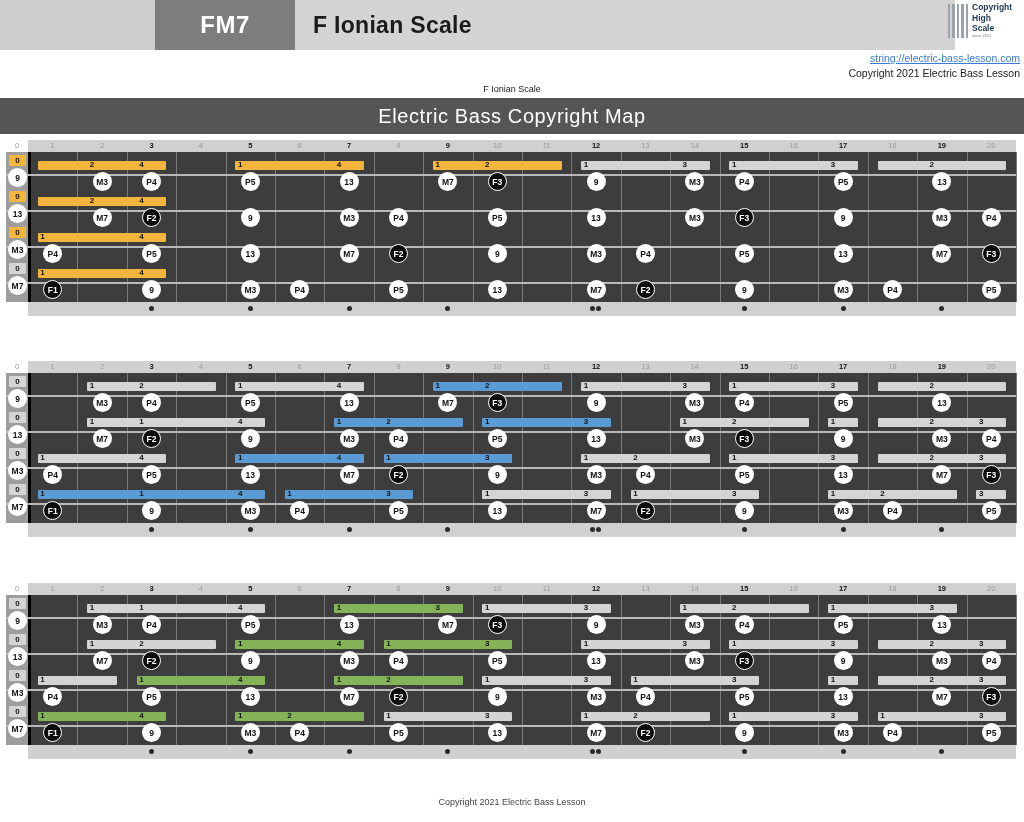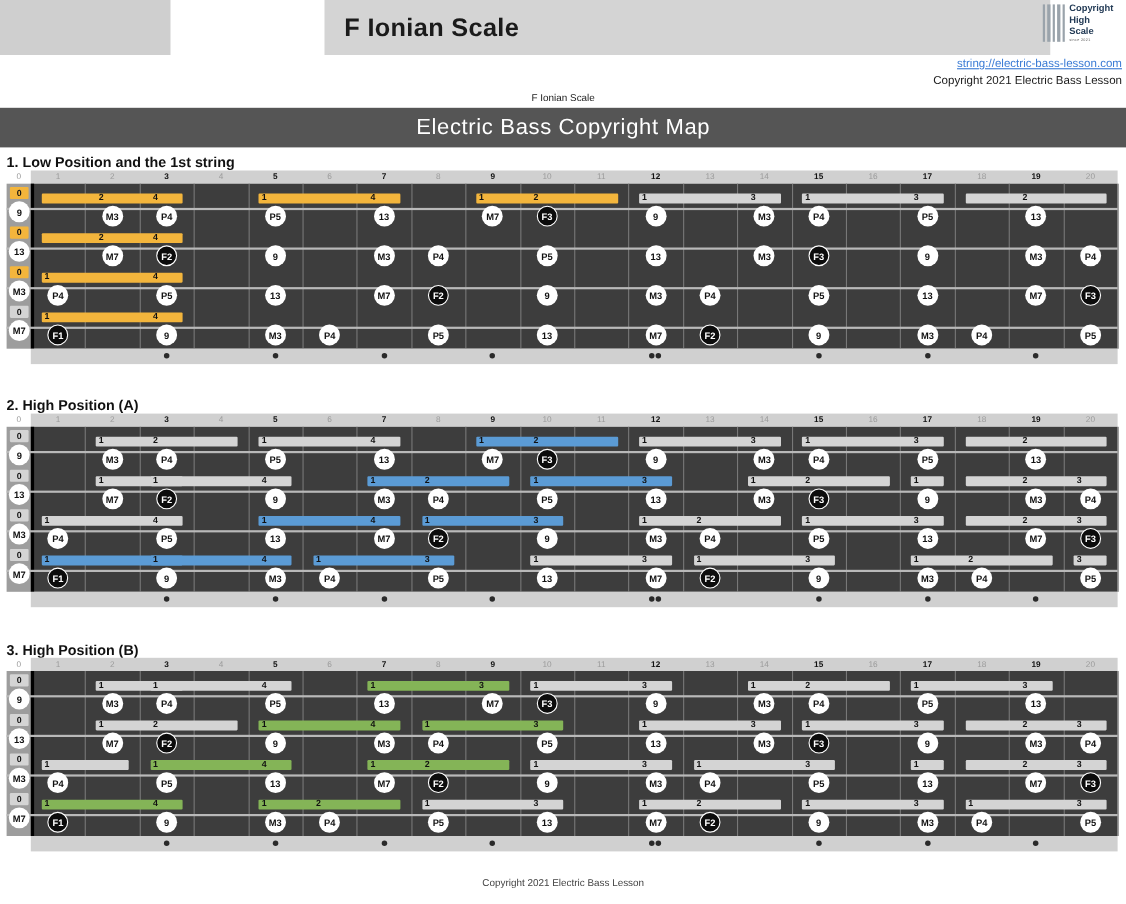--- a/index.html
+++ b/index.html
@@ -82,20 +82,21 @@
   .inlays .dot { position: absolute; top: 4px; width: 5px; height: 5px; border-radius: 50%; background: #2a2a2a; }
 
   .footer { position: absolute; left: 0; top: 797px; width: 1024px; text-align: center;
             font-size: 9px; color: #444; }
 </style>
 </head>
 <body>
 
 <div class="hdr">
   <div class="hdr-bg-left"></div>
+  <div class="hdr-chord">FM7</div>
   <div class="hdr-scale">F Ionian Scale</div>
   <div class="hdr-bg-right"></div>
 
   <div class="logo">
     <div class="logo-bars">
       <i></i>
         <i></i>
         <i></i>
         <i></i>
         <i></i>
@@ -109,21 +110,20 @@
   </div>
 </div>
 <div class="url">string://electric-bass-lesson.com</div>
 <div class="copy-top">Copyright 2021 Electric Bass Lesson</div>
 
 <div class="subttl">F Ionian Scale</div>
 <div class="titleband">Electric Bass Copyright Map</div>
 
 <div id="sections-root">
     <div class="section" style="top: 140px;">
-      <div class="sec-title">1. Low Position and the 1st string</div>
       <div class="board">
         <div class="fretnums">
           <div class="numstrip-bg" style="width: 988px;"></div>
           <div class="cell" style="left: 0px; width: 22px;">0</div>
           <div class="cell" style="left: 22px; width: 49.4px;">1</div>
           <div class="cell" style="left: 71.4px; width: 49.4px;">2</div>
           <div class="cell bold" style="left: 120.8px; width: 49.4px;">3</div>
           <div class="cell" style="left: 170.2px; width: 49.4px;">4</div>
           <div class="cell bold" style="left: 219.6px; width: 49.4px;">5</div>
           <div class="cell" style="left: 269px; width: 49.4px;">6</div>
@@ -268,21 +268,20 @@
           <div class="dot" style="left: 417.4px;"></div>
           <div class="dot" style="left: 561.6px;"></div>
           <div class="dot" style="left: 567.6px;"></div>
           <div class="dot" style="left: 713.8px;"></div>
           <div class="dot" style="left: 812.6px;"></div>
           <div class="dot" style="left: 911.4px;"></div>
         </div>
       </div>
     </div>
     <div class="section" style="top: 361px;">
-      <div class="sec-title">2. High Position (A)</div>
       <div class="board">
         <div class="fretnums">
           <div class="numstrip-bg" style="width: 988px;"></div>
           <div class="cell" style="left: 0px; width: 22px;">0</div>
           <div class="cell" style="left: 22px; width: 49.4px;">1</div>
           <div class="cell" style="left: 71.4px; width: 49.4px;">2</div>
           <div class="cell bold" style="left: 120.8px; width: 49.4px;">3</div>
           <div class="cell" style="left: 170.2px; width: 49.4px;">4</div>
           <div class="cell bold" style="left: 219.6px; width: 49.4px;">5</div>
           <div class="cell" style="left: 269px; width: 49.4px;">6</div>
@@ -492,21 +491,20 @@
           <div class="dot" style="left: 417.4px;"></div>
           <div class="dot" style="left: 561.6px;"></div>
           <div class="dot" style="left: 567.6px;"></div>
           <div class="dot" style="left: 713.8px;"></div>
           <div class="dot" style="left: 812.6px;"></div>
           <div class="dot" style="left: 911.4px;"></div>
         </div>
       </div>
     </div>
     <div class="section" style="top: 583px;">
-      <div class="sec-title">3. High Position (B)</div>
       <div class="board">
         <div class="fretnums">
           <div class="numstrip-bg" style="width: 988px;"></div>
           <div class="cell" style="left: 0px; width: 22px;">0</div>
           <div class="cell" style="left: 22px; width: 49.4px;">1</div>
           <div class="cell" style="left: 71.4px; width: 49.4px;">2</div>
           <div class="cell bold" style="left: 120.8px; width: 49.4px;">3</div>
           <div class="cell" style="left: 170.2px; width: 49.4px;">4</div>
           <div class="cell bold" style="left: 219.6px; width: 49.4px;">5</div>
           <div class="cell" style="left: 269px; width: 49.4px;">6</div>

